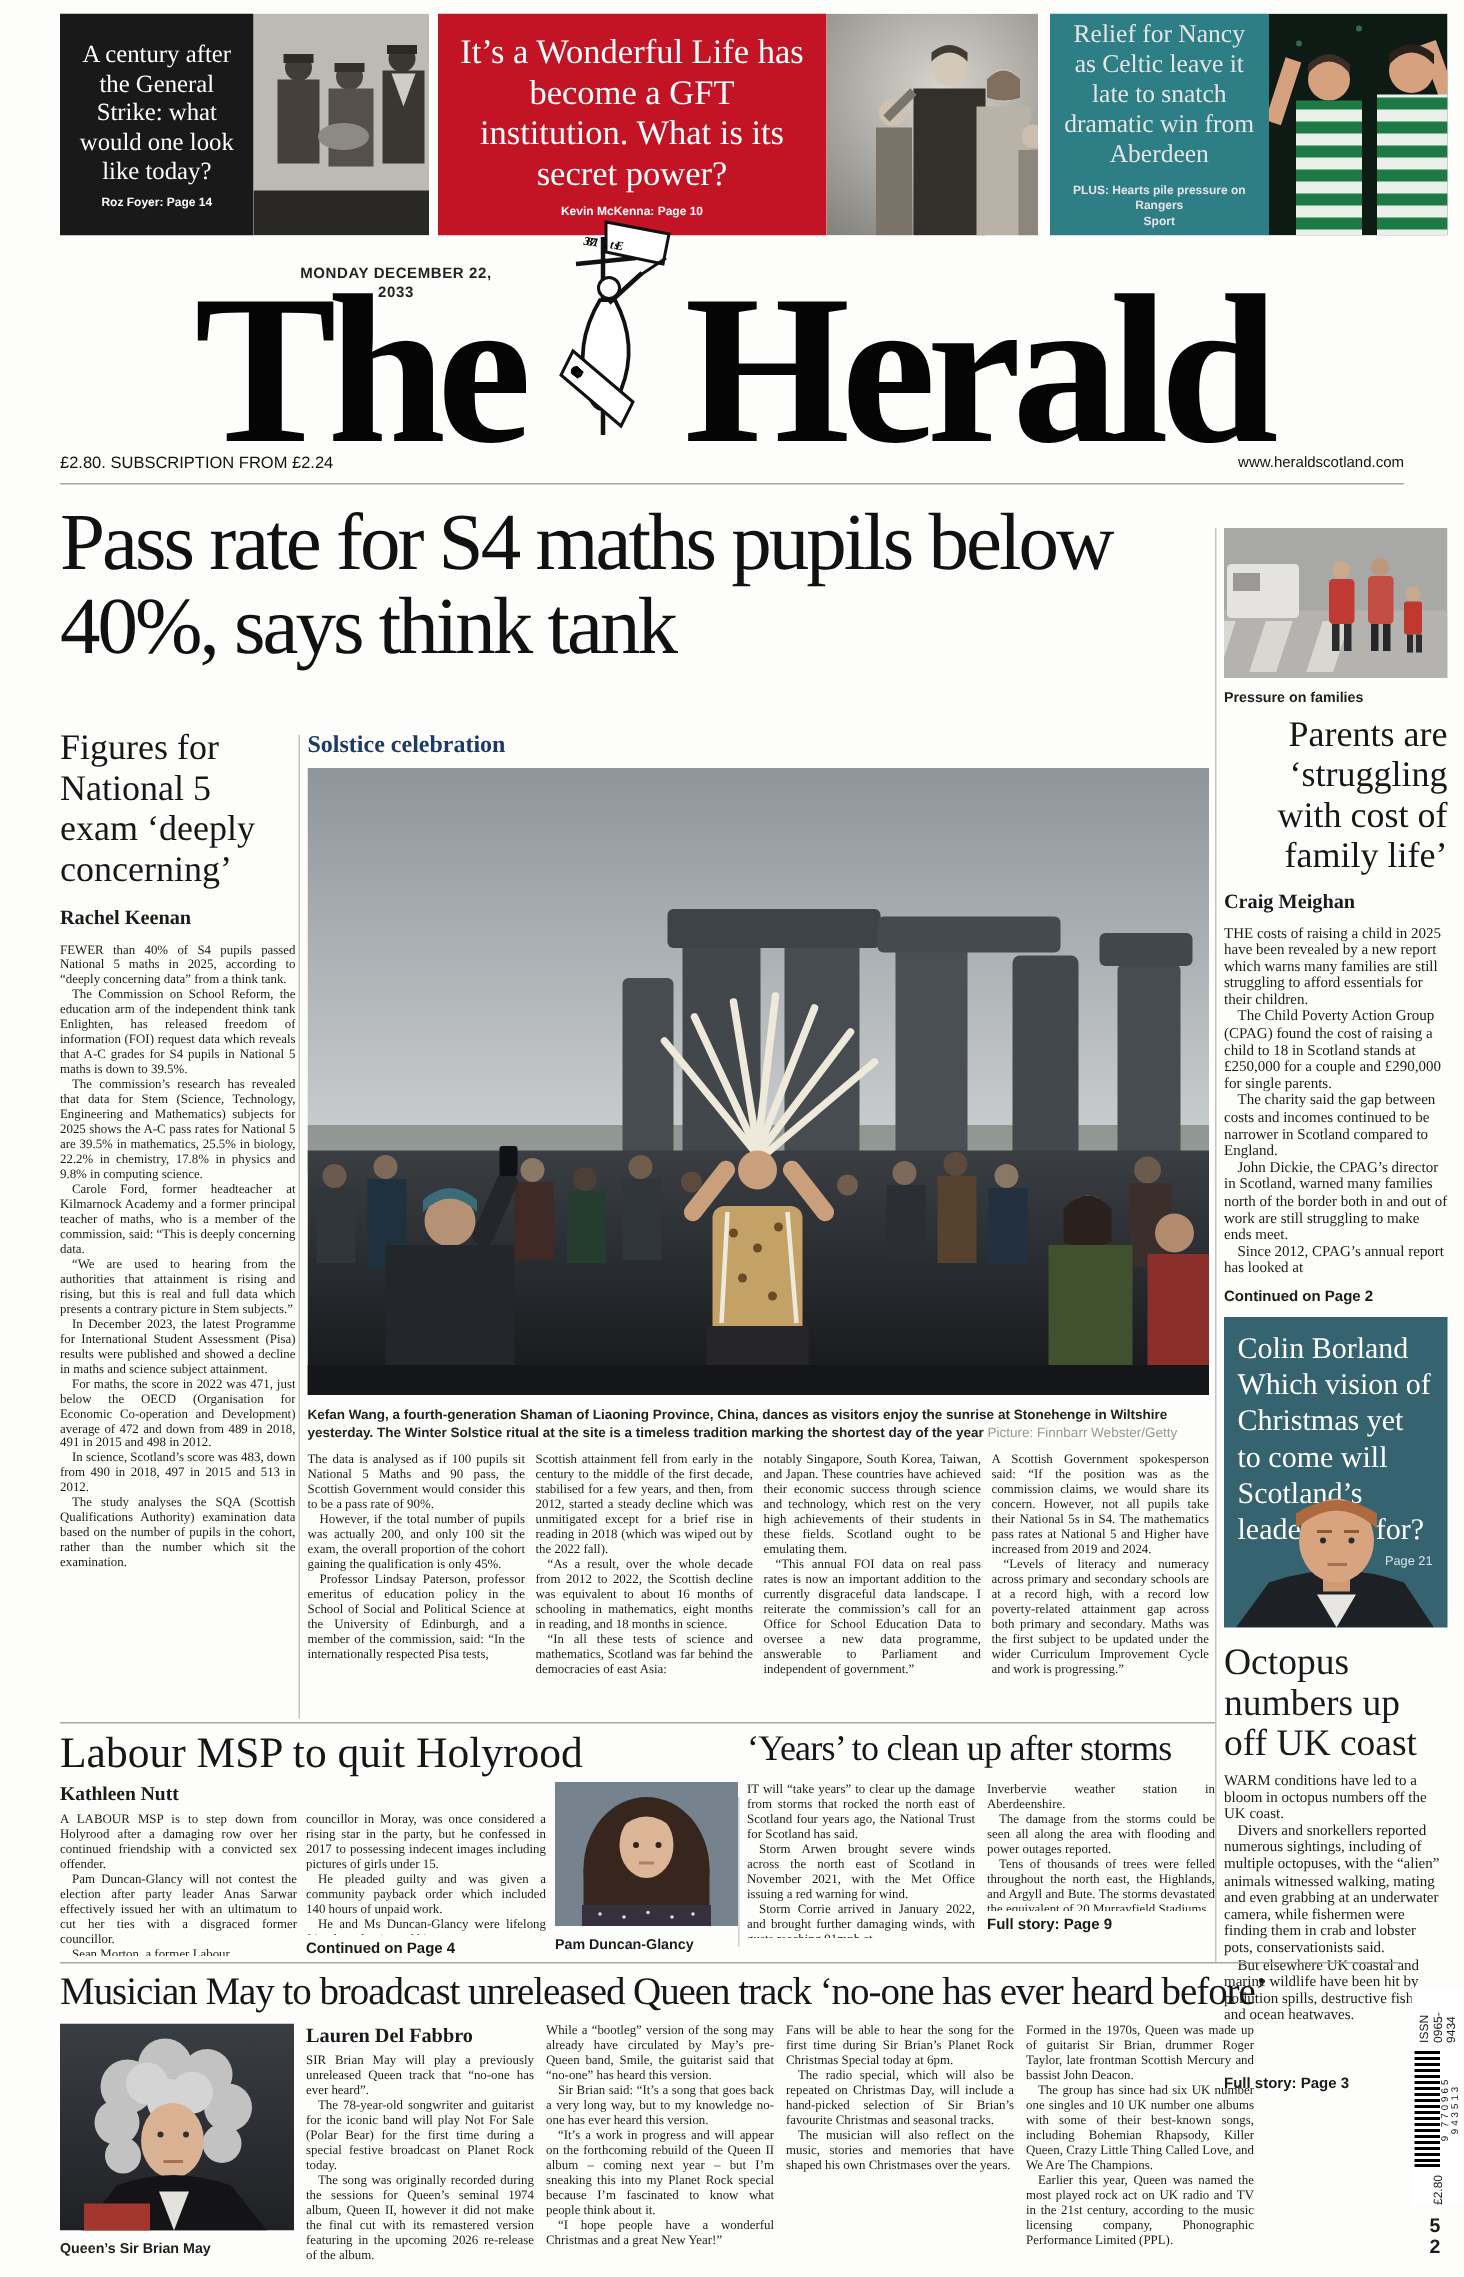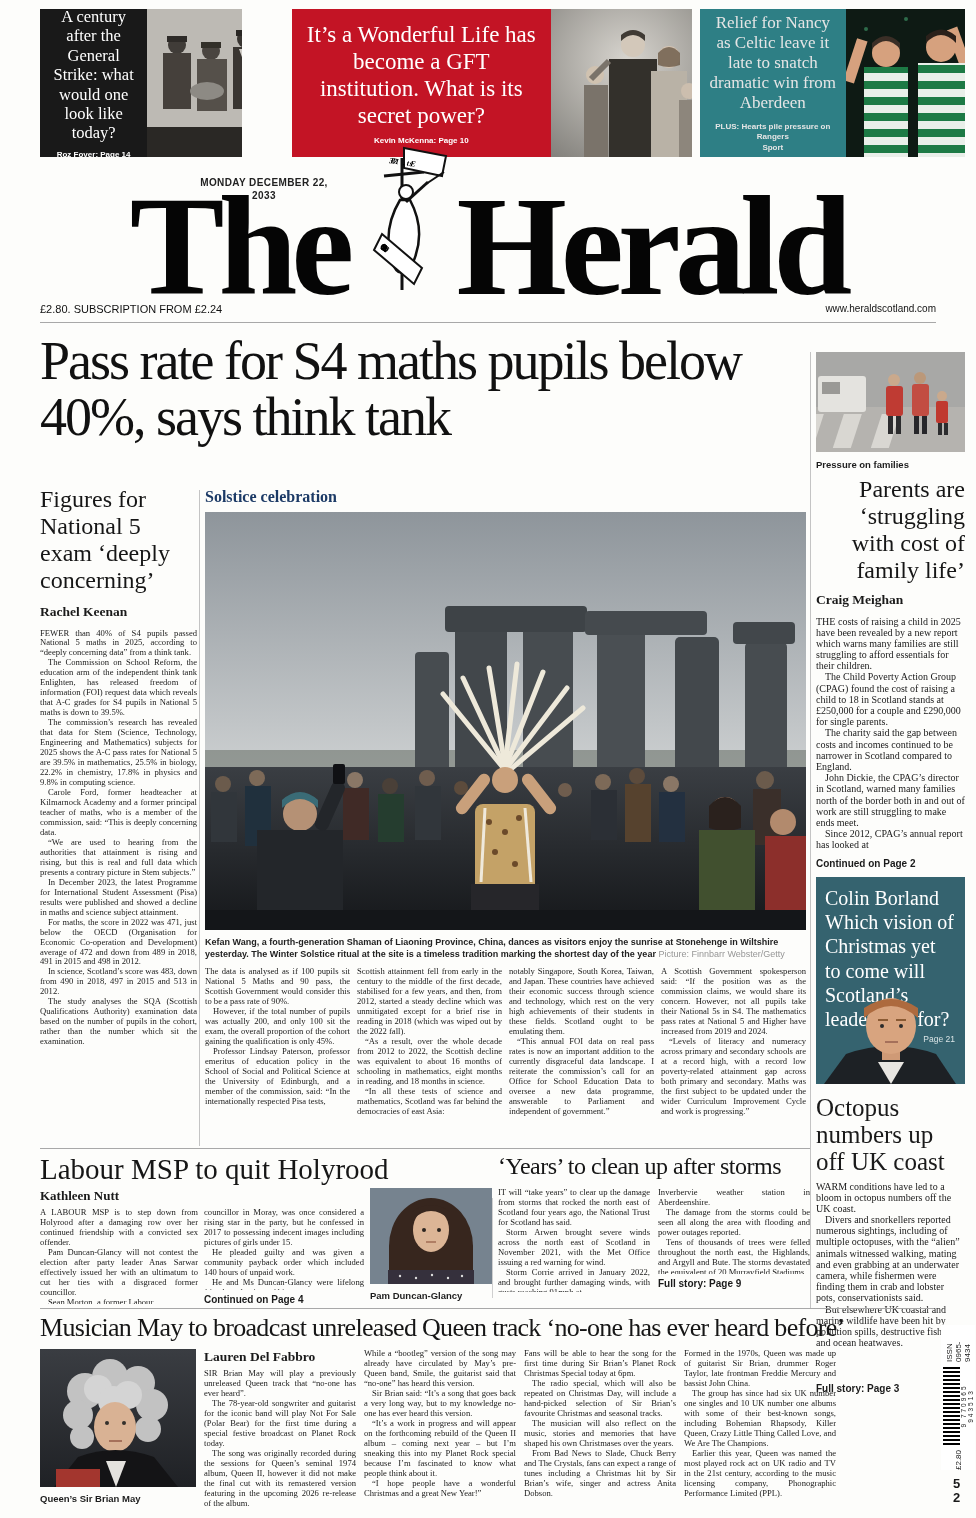--- a/index.html
+++ b/index.html
@@ -4,21 +4,21 @@
 <style>
   html,body{margin:0;padding:0;background:#e9e9e9;}
   #page{position:relative;width:976px;height:1518px;background:#fdfdfb;margin:0 auto;overflow:hidden;
         font-family:"Liberation Serif",serif;color:#1a1a1a;}
   .abs{position:absolute;}
   .sans{font-family:"Liberation Sans",sans-serif;}
   .hidden-ov{overflow:hidden;}
   
   .promo{display:flex;overflow:hidden;}
   .promo .panel{display:flex;flex-direction:column;justify-content:center;text-align:center;color:#fff;}
-  .promo1{left:40px;top:9px;width:202px;height:148px;}
+  .promo1{left:40px;top:9px;width:246px;height:148px;}
   .promo1 .panel{width:122px;background:#191919;padding:6px 7px;font-size:16.5px;line-height:1.18;}
   .promo2{left:292px;top:9px;width:400px;height:148px;}
   .promo2 .panel{width:248px;background:#c31425;padding:8px 14px;font-size:23px;line-height:1.18;}
   .promo3{left:700px;top:9px;width:265px;height:148px;}
   .promo3 .panel{width:138px;background:#2e7f85;padding:6px 8px;font-size:17px;line-height:1.18;color:#e5e5e5;}
   .promo-credit{font-family:"Liberation Sans",sans-serif;font-size:8px;font-weight:bold;margin-top:7px;}
   .promo img,.promo svg{display:block;}
   
   #masthead-date{left:185px;top:176px;width:158px;text-align:center;font-size:10px;font-weight:bold;
                  letter-spacing:.4px;line-height:1.3;color:#222;}
@@ -520,24 +520,23 @@
       <div class="qcol newsbody">
           <p>While a “bootleg” version of the song may already have circulated by May’s pre-Queen band, Smile, the guitarist said that “no-one” has heard this version.</p>
           <p>Sir Brian said: “It’s a song that goes back a very long way, but to my knowledge no-one has ever heard this version.</p>
           <p>“It’s a work in progress and will appear on the forthcoming rebuild of the Queen II album – coming next year – but I’m sneaking this into my Planet Rock special because I’m fascinated to know what people think about it.</p>
           <p>“I hope people have a wonderful Christmas and a great New Year!”</p>
         </div>
       <div class="qcol newsbody">
           <p>Fans will be able to hear the song for the first time during Sir Brian’s Planet Rock Christmas Special today at 6pm.</p>
           <p>The radio special, which will also be repeated on Christmas Day, will include a hand-picked selection of Sir Brian’s favourite Christmas and seasonal tracks.</p>
           <p>The musician will also reflect on the music, stories and memories that have shaped his own Christmases over the years.</p>
-          <p>From Bad News to Slade, Chuck Berry and The Crystals, fans can expect a range of tunes including a Christmas hit by Sir Brian’s wife, singer and actress Anita Dobson.</p>
         </div>
       <div class="qcol newsbody">
-          <p>Formed in the 1970s, Queen was made up of guitarist Sir Brian, drummer Roger Taylor, late frontman Freddie Mercury and bassist John China.</p>
+          <p>Formed in the 1970s, Queen was made up of guitarist Sir Brian, drummer Roger Taylor, late frontman Scottish Mercury and bassist John Deacon.</p>
           <p>The group has since had six UK number one singles and 10 UK number one albums with some of their best-known songs, including Bohemian Rhapsody, Killer Queen, Crazy Little Thing Called Love, and We Are The Champions.</p>
           <p>Earlier this year, Queen was named the most played rock act on UK radio and TV in the 21st century, according to the music licensing company, Phonographic Performance Limited (PPL).</p>
         </div>
     </div>
   </div>
 
   <div class="abs" id="barcode-strip">
     <span class="price">£2.80</span>
     <span>
       <span id="barcode-bars" style="display:block;"></span>

